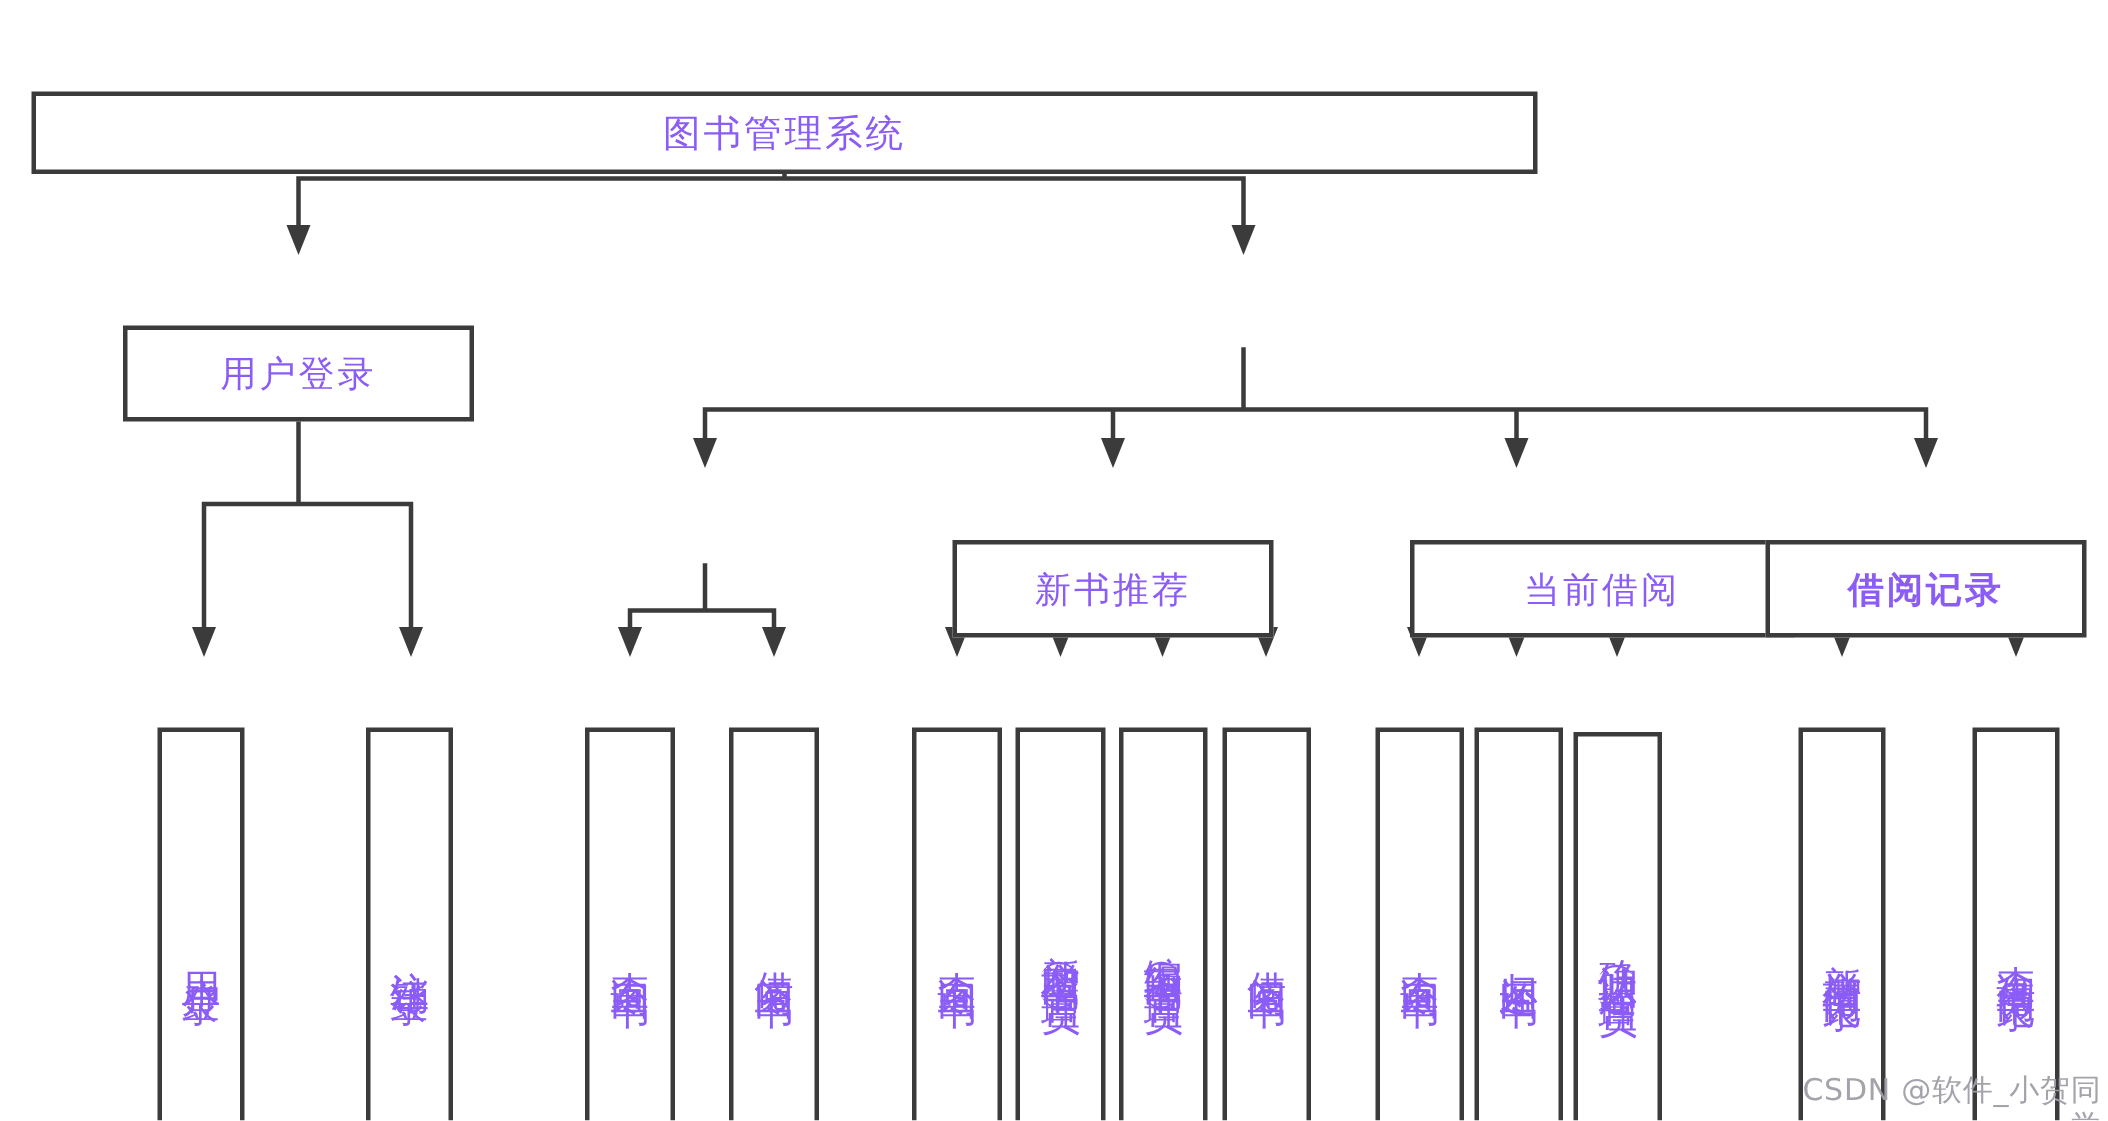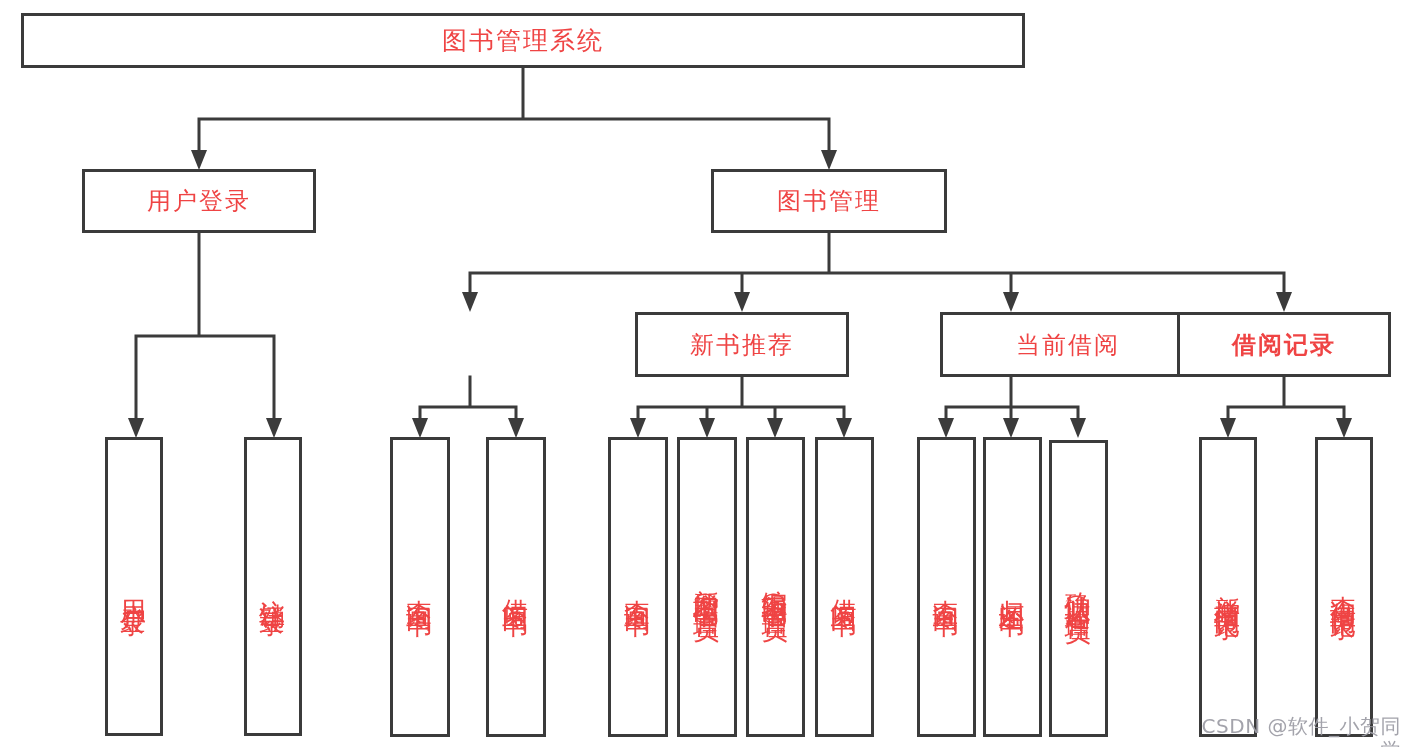--- a/index.html
+++ b/index.html
@@ -17,25 +17,26 @@
     width: 1405px; height: 747px;
   }
   .box {
     position: absolute;
     box-sizing: border-box;
     border: 3px solid #3b3b3b;
     background: #ffffff;
     display: flex;
     align-items: center;
     justify-content: center;
-    color: #ef4444;
+    color: #8b5cf6;
     font-size: 24px;
     letter-spacing: 2px;
     text-align: center;
     white-space: nowrap;
+    margin-top: 48px;
   }
   .vbox {
     writing-mode: vertical-rl;
     text-orientation: mixed;
     font-size: 26px;
     letter-spacing: 4px;
     white-space: normal;
   }
   .title-box { font-size: 25px; }
   .watermark {
@@ -91,21 +92,20 @@
       <polygon points="1003,418 1019,418 1011,438"></polygon>
       <polygon points="1070,418 1086,418 1078,438"></polygon>
       <polygon points="1220,418 1236,418 1228,438"></polygon>
       <polygon points="1336,418 1352,418 1344,438"></polygon>
     </g>
   </svg>
 
   <div class="box title-box" style="left:21px; top:13px; width:1004px; height:55px;">图书管理系统</div>
 
   <div class="box" style="left:82px; top:169px; width:234px; height:64px;">用户登录</div>
-  <div class="box" style="left:711px; top:169px; width:236px; height:64px;">图书管理</div>
 
   <div class="box" style="left:635px; top:312px; width:214px; height:65px;">新书推荐</div>
   <div class="box" style="left:940px; top:312px; width:256px; height:65px;font-family:Liberation Mono, monospace;">当前借阅</div>
   <div class="box" style="left:1177px; top:312px; width:214px; height:65px;font-weight:bold;">借阅记录</div>
 
   <div class="box vbox" style="left:105px; top:437px; width:58px; height:299px;">用户登录</div>
   <div class="box vbox" style="left:244px; top:437px; width:58px; height:299px;">注销登录</div>
 
   <div class="box vbox" style="left:390px; top:437px; width:60px; height:300px;">查询图书</div>
   <div class="box vbox" style="left:486px; top:437px; width:60px; height:300px;">借阅图书</div>

